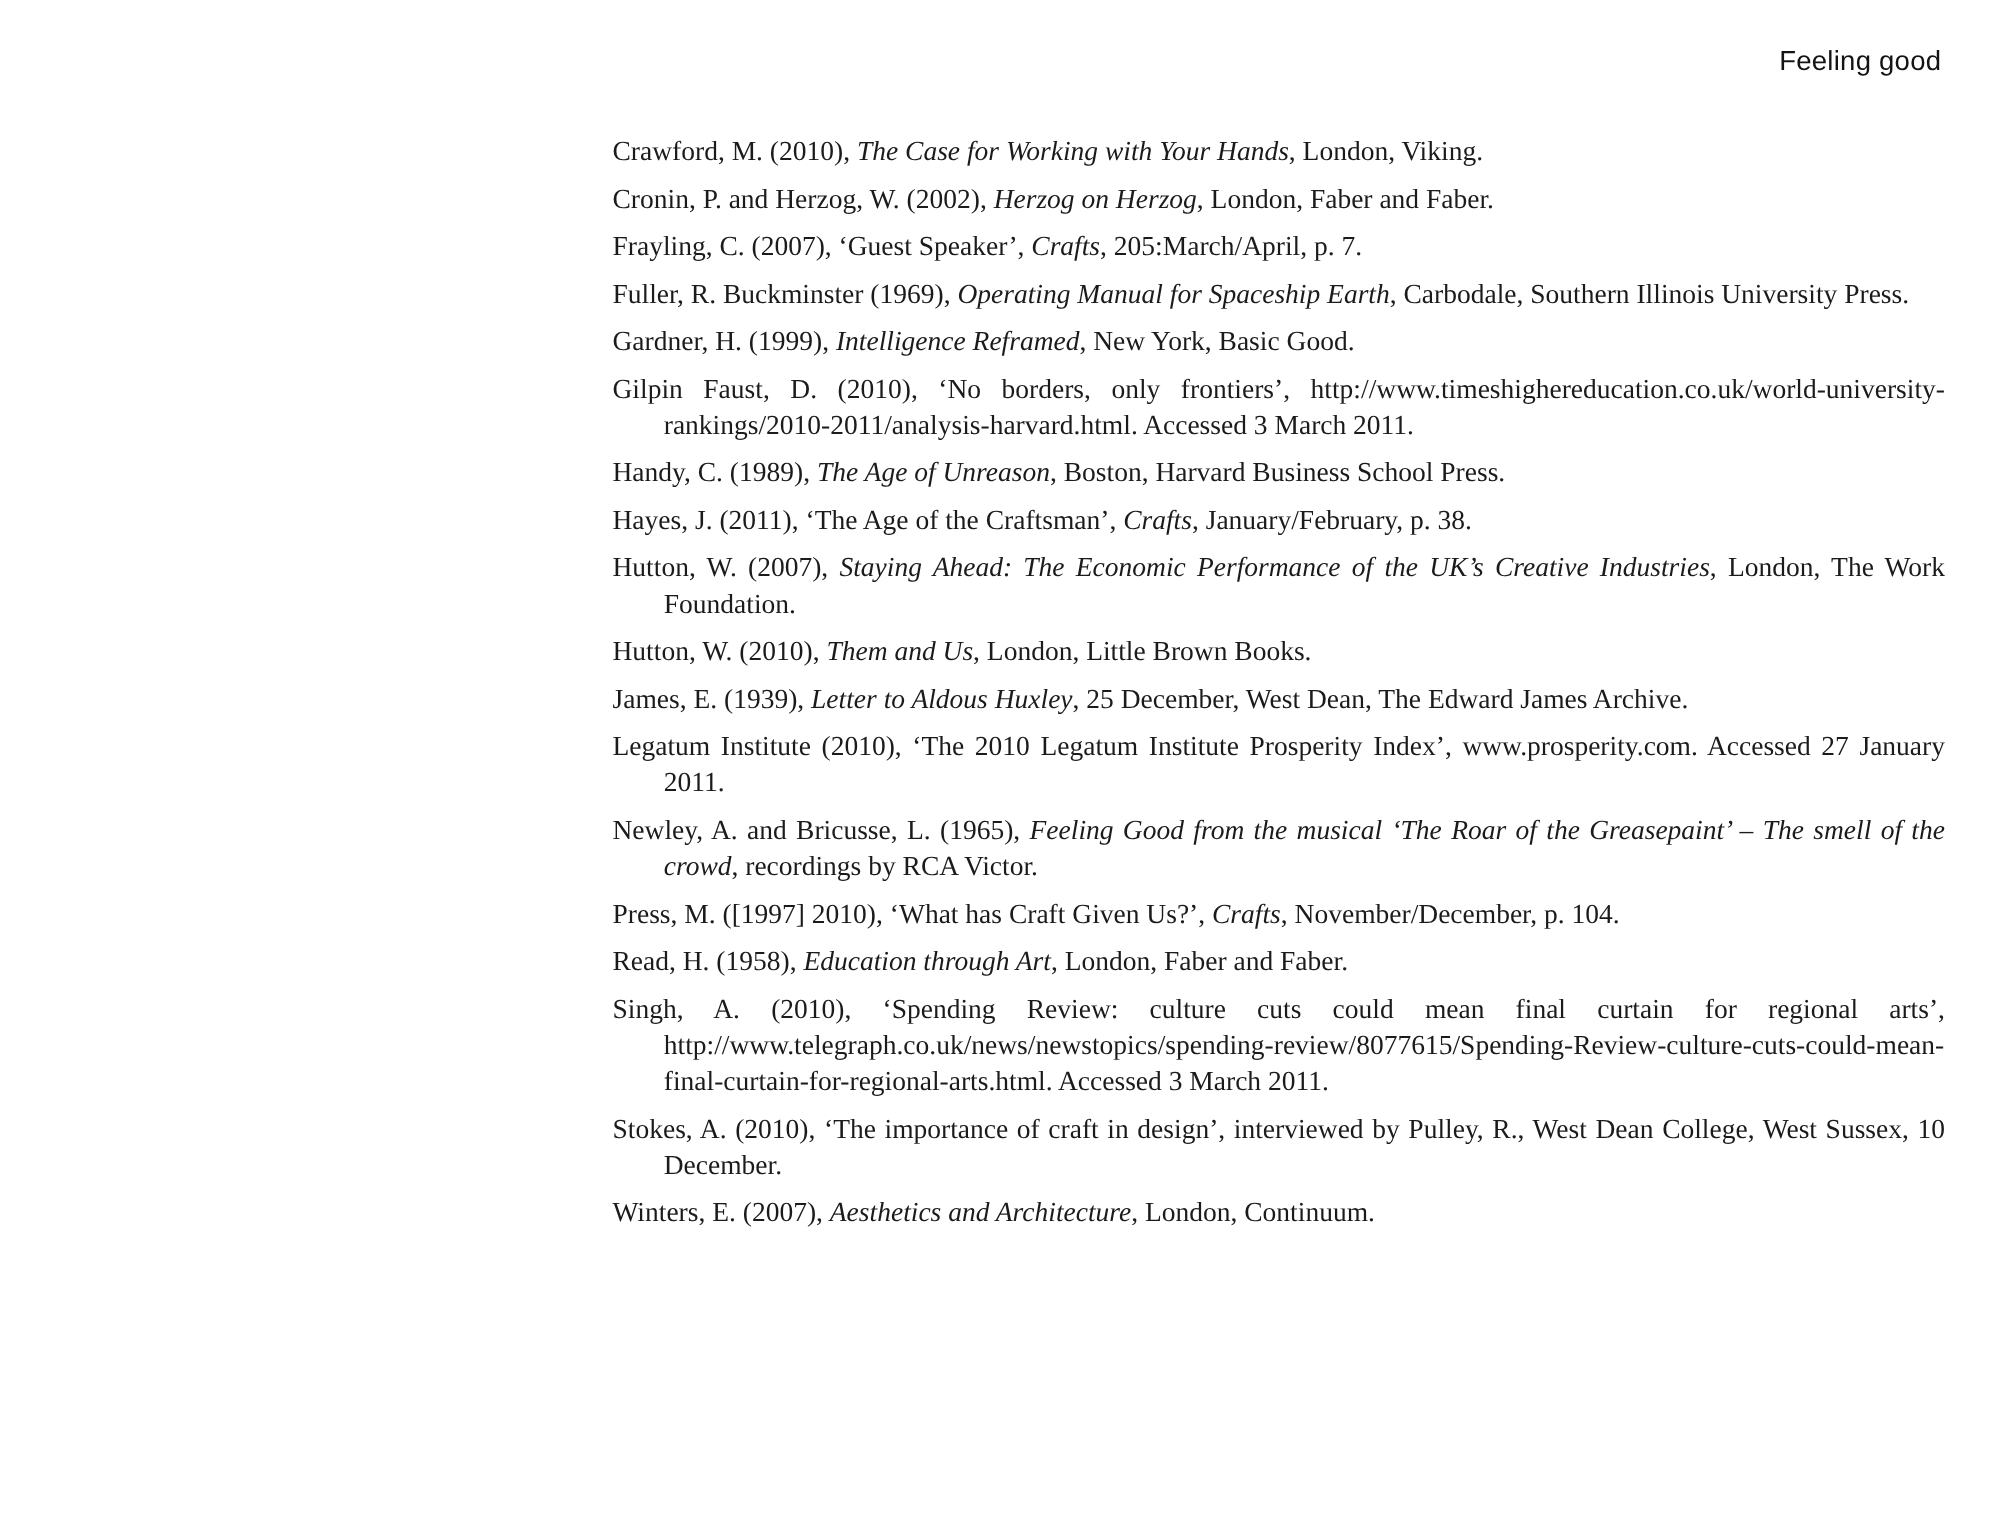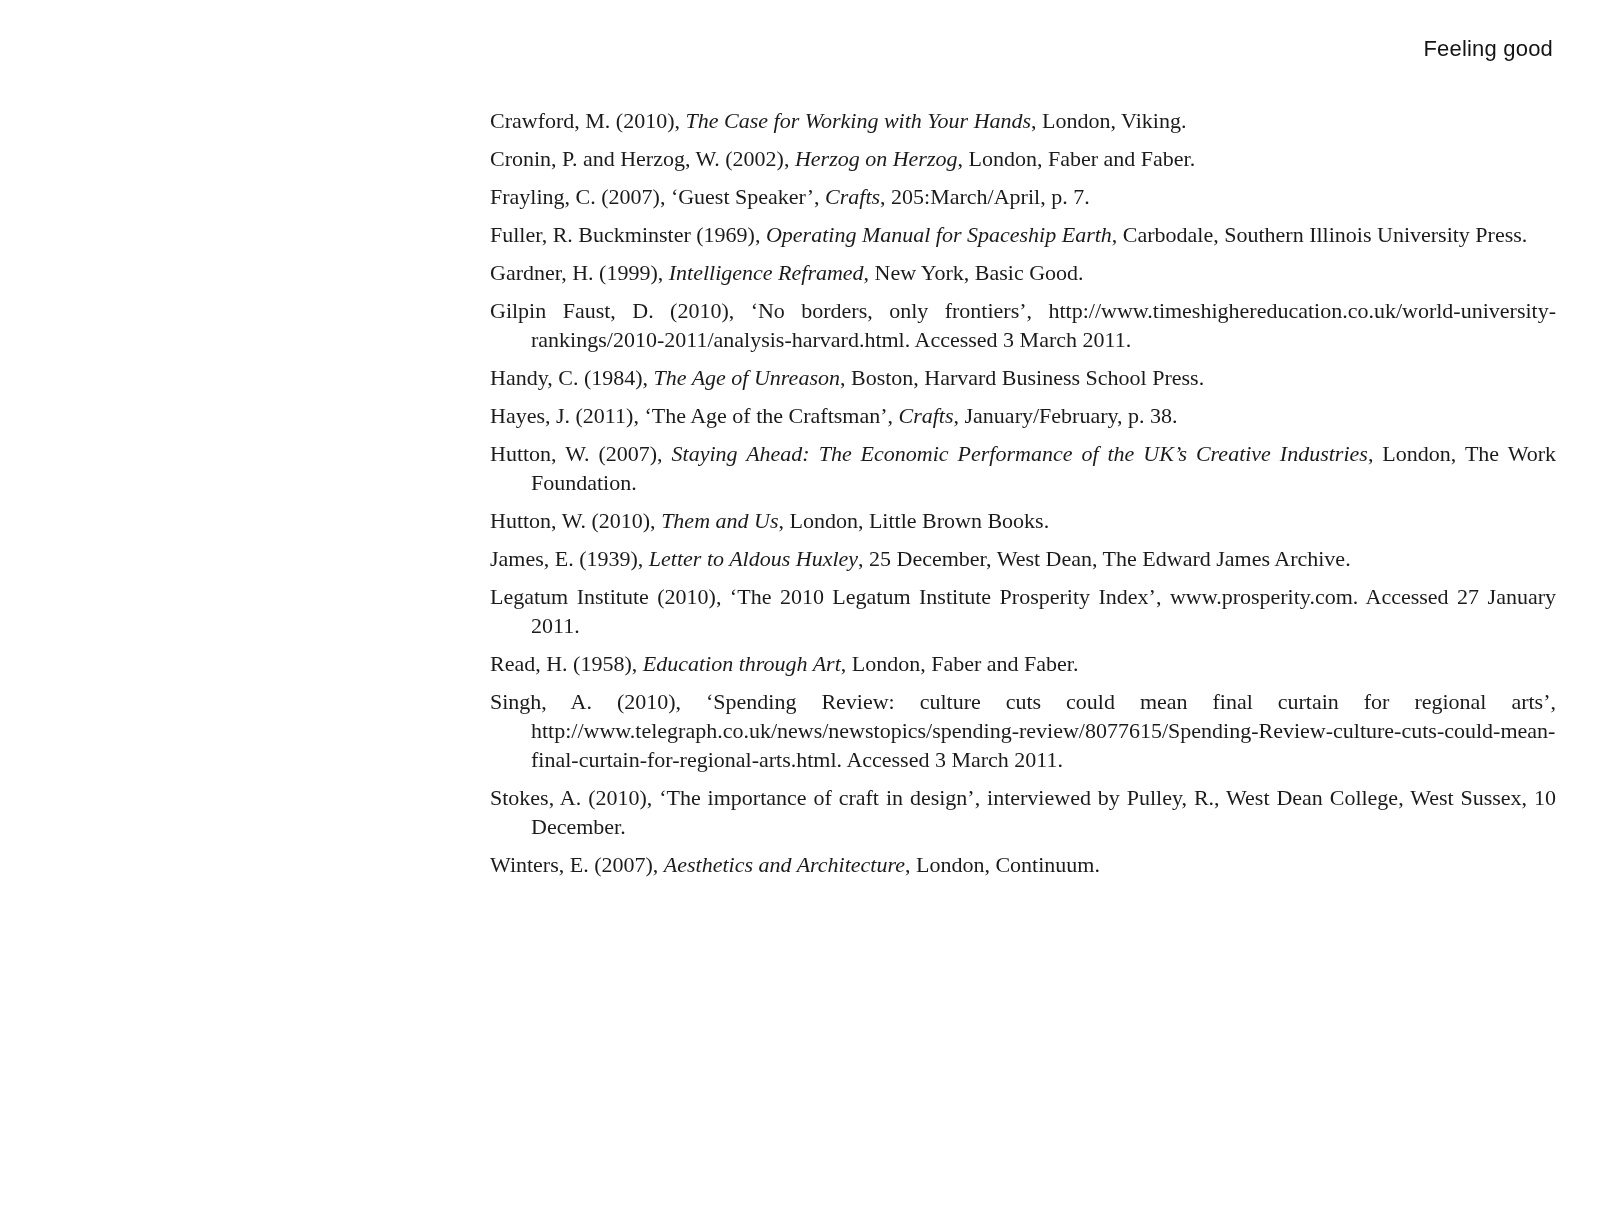--- a/index.html
+++ b/index.html
@@ -48,24 +48,26 @@
 
 <div class="page">
   <div class="running-header">Feeling good</div>
   <div class="reference-list" id="reference-list">
       <p class="ref"><span>Crawford, M. (2010), </span><em>The Case for Working with Your Hands</em><span>, London, Viking.</span></p>
       <p class="ref"><span>Cronin, P. and Herzog, W. (2002), </span><em>Herzog on Herzog</em><span>, London, Faber and Faber.</span></p>
       <p class="ref"><span>Frayling, C. (2007), ‘Guest Speaker’, </span><em>Crafts</em><span>, 205:March/April, p. 7.</span></p>
       <p class="ref"><span>Fuller, R. Buckminster (1969), </span><em>Operating Manual for Spaceship Earth</em><span>, Carbodale, Southern Illinois University Press.</span></p>
       <p class="ref"><span>Gardner, H. (1999), </span><em>Intelligence Reframed</em><span>, New York, Basic Good.</span></p>
       <p class="ref"><span>Gilpin Faust, D. (2010), ‘No borders, only frontiers’, http://www.timeshighereducation.co.uk/world-university-rankings/2010-2011/analysis-harvard.html. Accessed 3 March 2011.</span></p>
-      <p class="ref"><span>Handy, C. (1984), </span><em>The Age of Unreason</em><span>, Boston, Harvard Business School Press.</span></p>
+      <p class="ref"><span>Handy, C. (1989), </span><em>The Age of Unreason</em><span>, Boston, Harvard Business School Press.</span></p>
       <p class="ref"><span>Hayes, J. (2011), ‘The Age of the Craftsman’, </span><em>Crafts</em><span>, January/February, p. 38.</span></p>
       <p class="ref"><span>Hutton, W. (2007), </span><em>Staying Ahead: The Economic Performance of the UK’s Creative Industries</em><span>, London, The Work Foundation.</span></p>
       <p class="ref"><span>Hutton, W. (2010), </span><em>Them and Us</em><span>, London, Little Brown Books.</span></p>
       <p class="ref"><span>James, E. (1939), </span><em>Letter to Aldous Huxley</em><span>, 25 December, West Dean, The Edward James Archive.</span></p>
       <p class="ref"><span>Legatum Institute (2010), ‘The 2010 Legatum Institute Prosperity Index’, www.prosperity.com. Accessed 27 January 2011.</span></p>
+      <p class="ref"><span>Newley, A. and Bricusse, L. (1965), </span><em>Feeling Good from the musical ‘The Roar of the Greasepaint’ – The smell of the crowd</em><span>, recordings by RCA Victor.</span></p>
+      <p class="ref"><span>Press, M. ([1997] 2010), ‘What has Craft Given Us?’, </span><em>Crafts</em><span>, November/December, p. 104.</span></p>
       <p class="ref"><span>Read, H. (1958), </span><em>Education through Art</em><span>, London, Faber and Faber.</span></p>
       <p class="ref"><span>Singh, A. (2010), ‘Spending Review: culture cuts could mean final curtain for regional arts’, http://www.telegraph.co.uk/news/newstopics/spending-review/8077615/Spending-Review-culture-cuts-could-mean-final-curtain-for-regional-arts.html. Accessed 3 March 2011.</span></p>
       <p class="ref"><span>Stokes, A. (2010), ‘The importance of craft in design’, interviewed by Pulley, R., West Dean College, West Sussex, 10 December.</span></p>
       <p class="ref"><span>Winters, E. (2007), </span><em>Aesthetics and Architecture</em><span>, London, Continuum.</span></p>
     </div>
 </div>
 
 </body></html>

